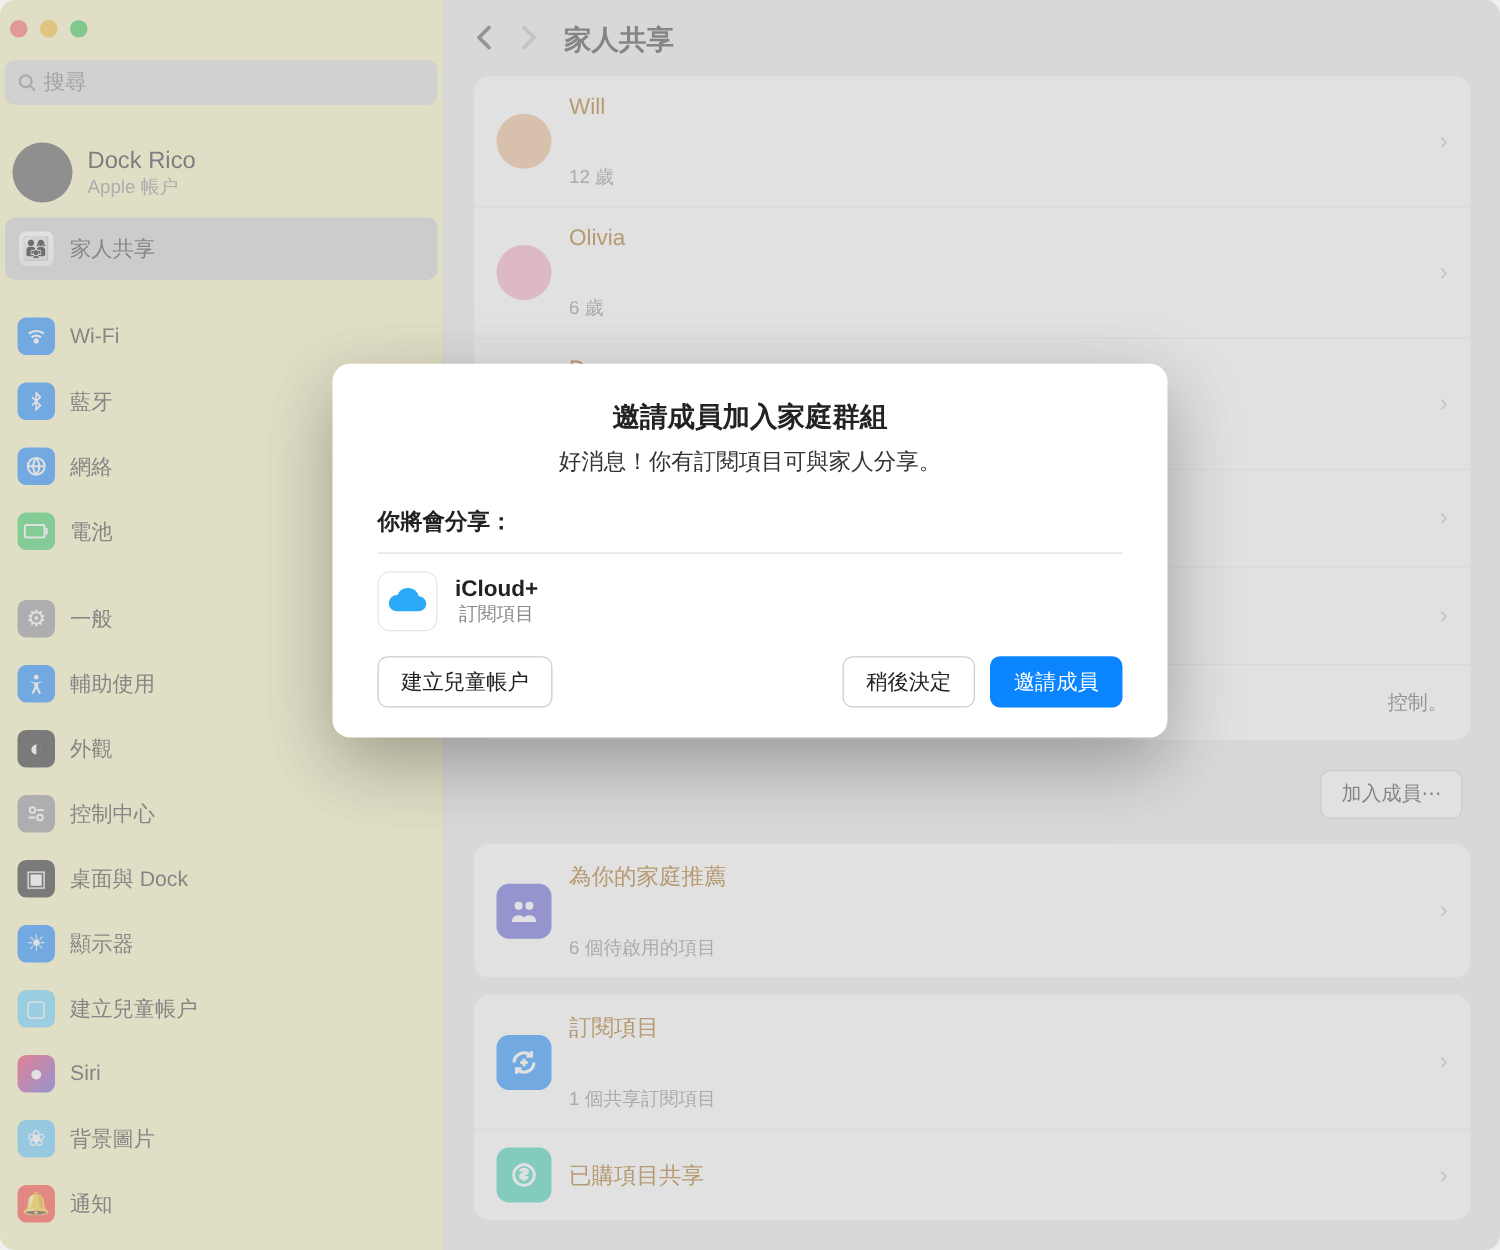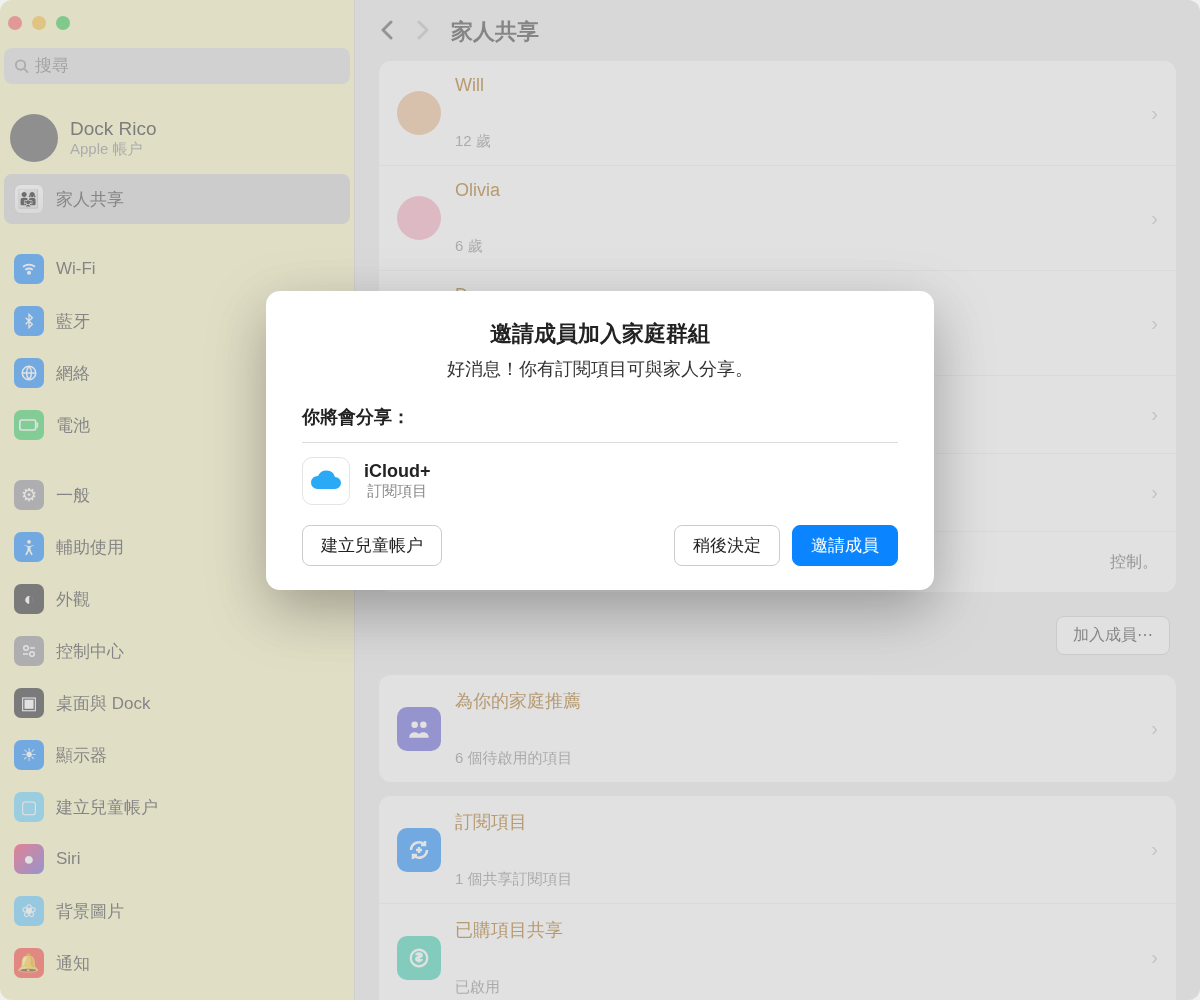--- a/index.html
+++ b/index.html
@@ -345,21 +345,20 @@
       </div>
       <div class="list-row">
         <div class="sq-icon teal">
           <svg width="22" height="22" viewBox="0 0 24 24" fill="none" stroke="#fff" stroke-width="2.5">
               <circle cx="12" cy="12" r="9"></circle>
               <path d="M12 7v10M9 9c0-1 1-2 3-2s3 1 3 2-1 2-3 2-3 1-3 2 1 2 3 2 3-1 3-2"></path>
             </svg>
         </div>
         <div class="row-main">
           <div class="row-title">已購項目共享</div>
-          <div class="row-sub">已啟用</div>
         </div>
         <span class="chev">›</span>
       </div>
     </div>
 
   </div>
 
   <div class="overlay">
     <div class="modal">
       <h2>邀請成員加入家庭群組</h2>

